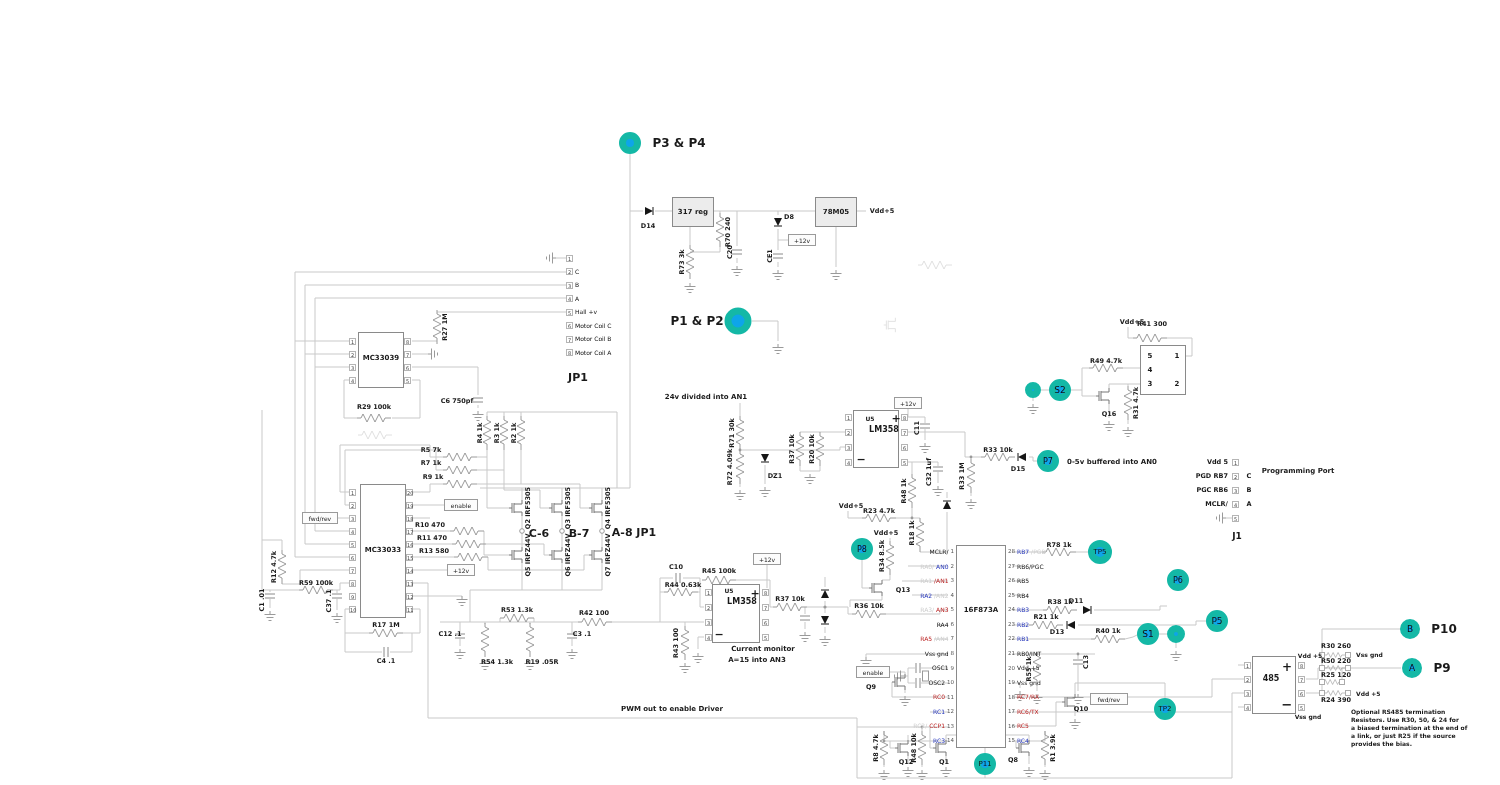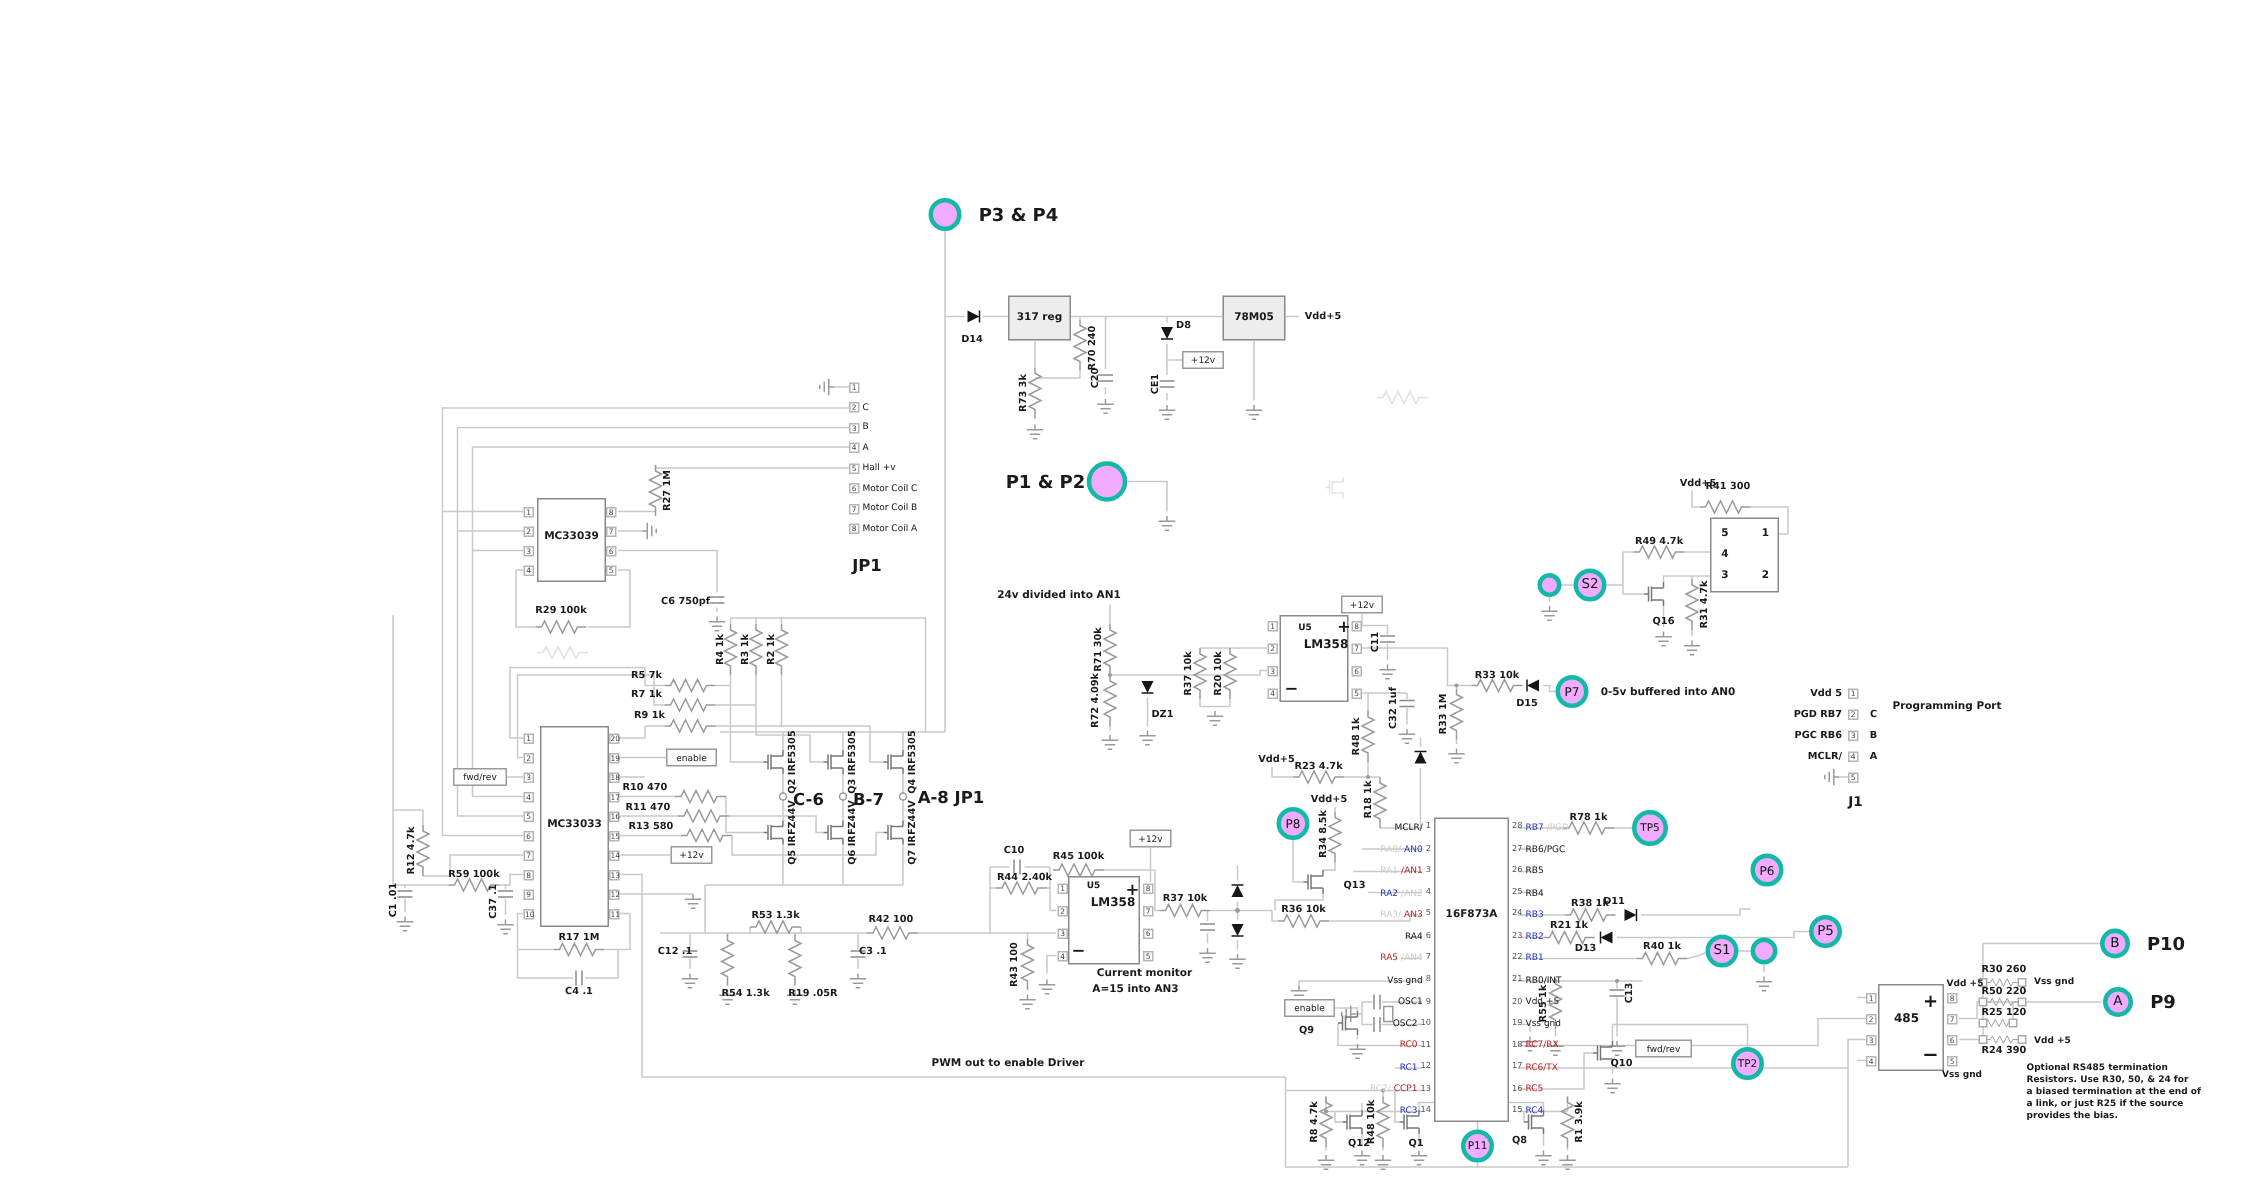--- a/index.html
+++ b/index.html
@@ -10,21 +10,21 @@
        transform:translate(-50%,-50%)}
   .lbl.v{transform:translate(-50%,-50%) rotate(-90deg)}
   .lbl.la{transform:translate(0,-50%)}
   .lbl.ra{transform:translate(-100%,-50%)}
   .s6{font-size:6px}.s7{font-size:7px}.s8{font-size:8px}.s9{font-size:9px}.s11{font-size:11px}.s12{font-size:12px}.s13{font-size:13px}
   .bold{font-weight:bold}
   .icbox{position:absolute;border:1px solid #8a8a8a;background:#fff;box-sizing:border-box}
   .fill{background:#ececec}
   .vbox{position:absolute;border:1px solid #9a9a9a;background:#fcfcfc;box-sizing:border-box;
         display:flex;align-items:center;justify-content:center;font-size:6px;color:#222}
-  .circ{position:absolute;border:3px solid #14b8a6;border-radius:50%;background:#f0abfc;
+  .circ{position:absolute;border:7px solid #14b8a6;border-radius:50%;background:#0ea5e9;
         display:flex;align-items:center;justify-content:center;transform:translate(-50%,-50%);
         box-sizing:border-box;color:#111}
   .pinstack{position:absolute;display:flex;flex-direction:column;justify-content:space-between}
   .pinrow{display:flex;align-items:center;gap:2px;height:8px}
   .pinstack[data-side="l"] .pinrow{justify-content:flex-end}
   .pn{flex:0 0 auto;width:7px;height:7px;border:1px solid #b5b5b5;font-size:5px;line-height:7px;
       text-align:center;color:#444;background:#fff;box-sizing:border-box}
   .plain .pn{border:none;background:none;width:auto;height:auto;font-size:5.5px;line-height:1;color:#555}
   .pl{font-size:6px;line-height:1;white-space:nowrap;color:#111}
   .c-k{color:#111}.c-b{color:#2233bb}.c-r{color:#bb2222}.c-g{color:#cccccc}
@@ -911,21 +911,21 @@
 <b class="lbl" style="left:517px;top:610px">R53 1.3k</b>
 <b class="lbl" style="left:450px;top:634px">C12 .1</b>
 <b class="lbl" style="left:497px;top:662px">R54 1.3k</b>
 <b class="lbl" style="left:542px;top:662px">R19 .05R</b>
 <b class="lbl" style="left:582px;top:634px">C3 .1</b>
 <b class="lbl" style="left:594px;top:613px">R42 100</b>
 <b class="lbl v" style="left:676px;top:643px">R43 100</b>
 <b class="lbl s7" style="left:672px;top:709px">PWM out to enable Driver</b>
 
 <b class="lbl" style="left:676px;top:567px">C10</b>
-<b class="lbl" style="left:683px;top:585px">R44 2.40k</b>
+<b class="lbl" style="left:683px;top:585px">R44 0.63k</b>
 <b class="lbl" style="left:719px;top:571px">R45 100k</b>
 <b class="lbl s6" style="left:729px;top:591px">U5</b>
 <b class="lbl s8" style="left:742px;top:602px">LM358</b>
 <b class="lbl s11 bold" style="left:755px;top:593px">+</b>
 <b class="lbl s11 bold" style="left:719px;top:634px">−</b>
 <b class="lbl" style="left:790px;top:599px">R37 10k</b>
 <b class="lbl" style="left:869px;top:606px">R36 10k</b>
 <b class="lbl s7" style="left:763px;top:649px">Current monitor</b>
 <b class="lbl s7" style="left:757px;top:660px">A=15 into AN3</b>
 

